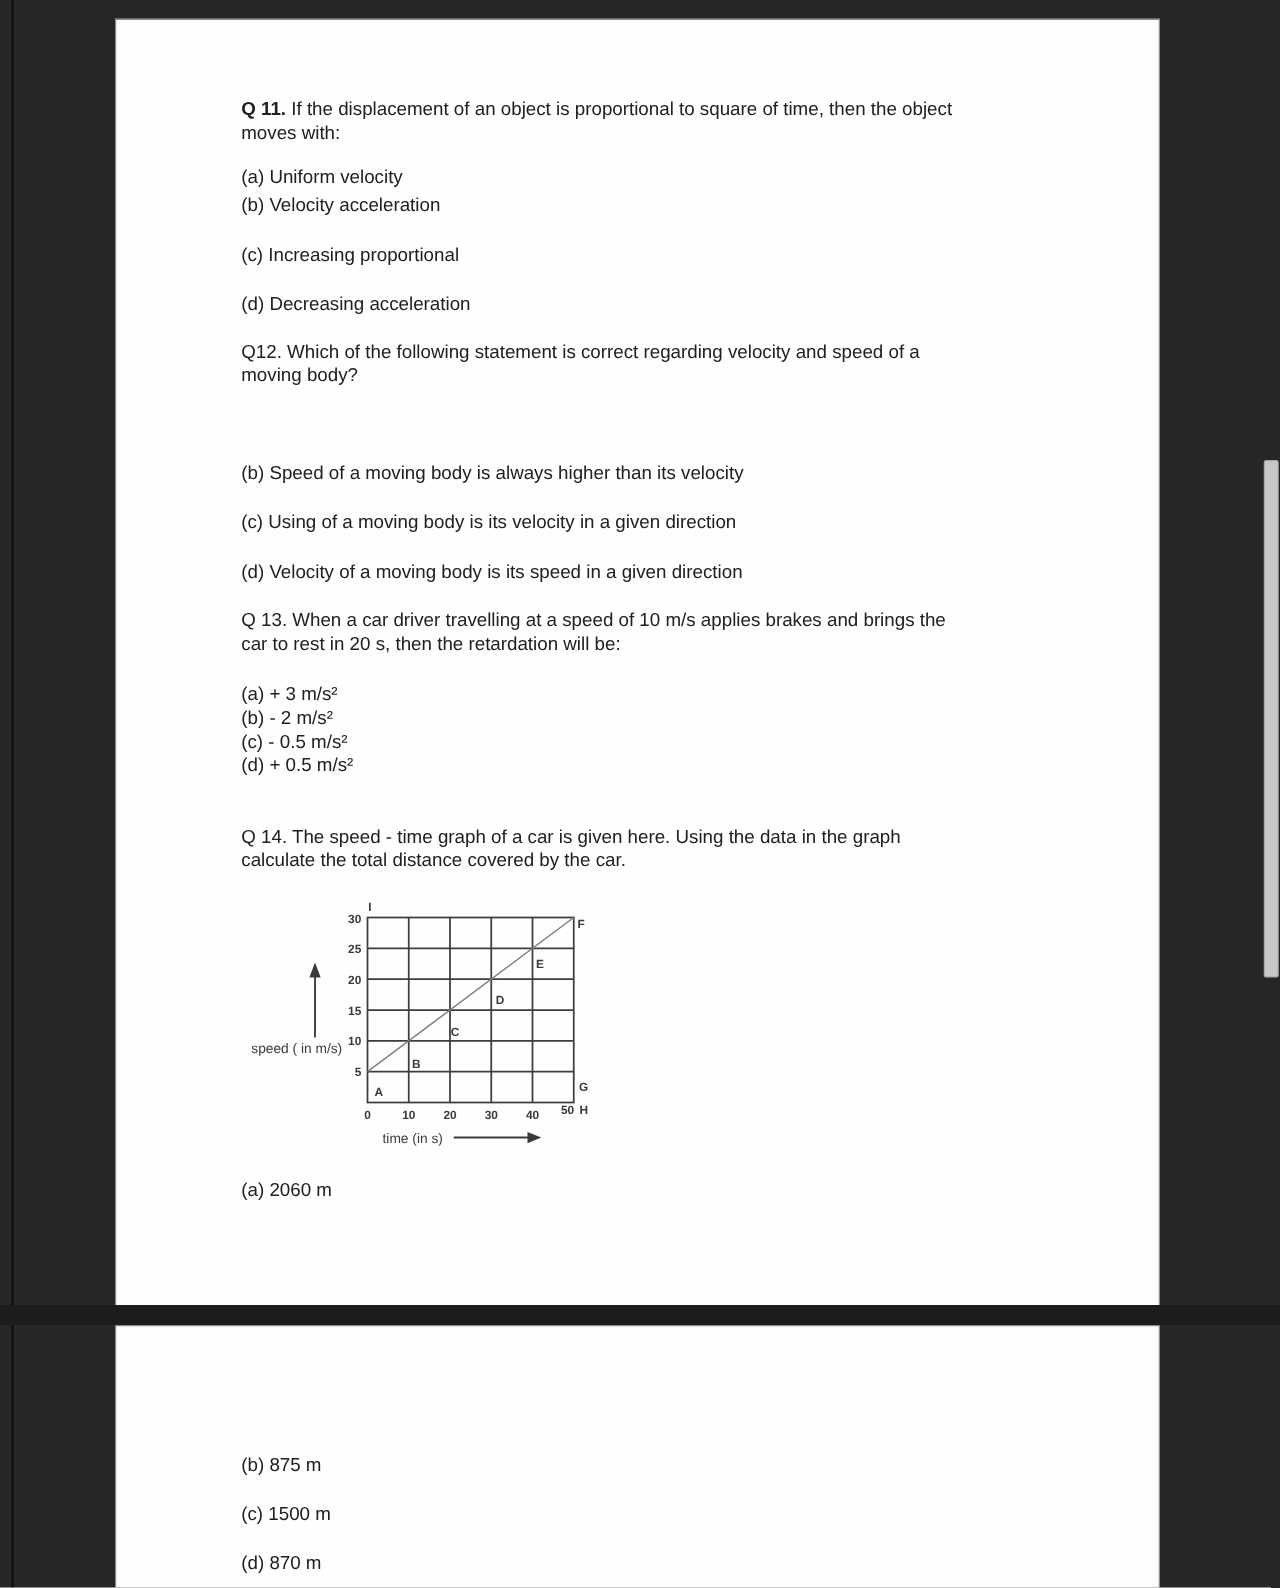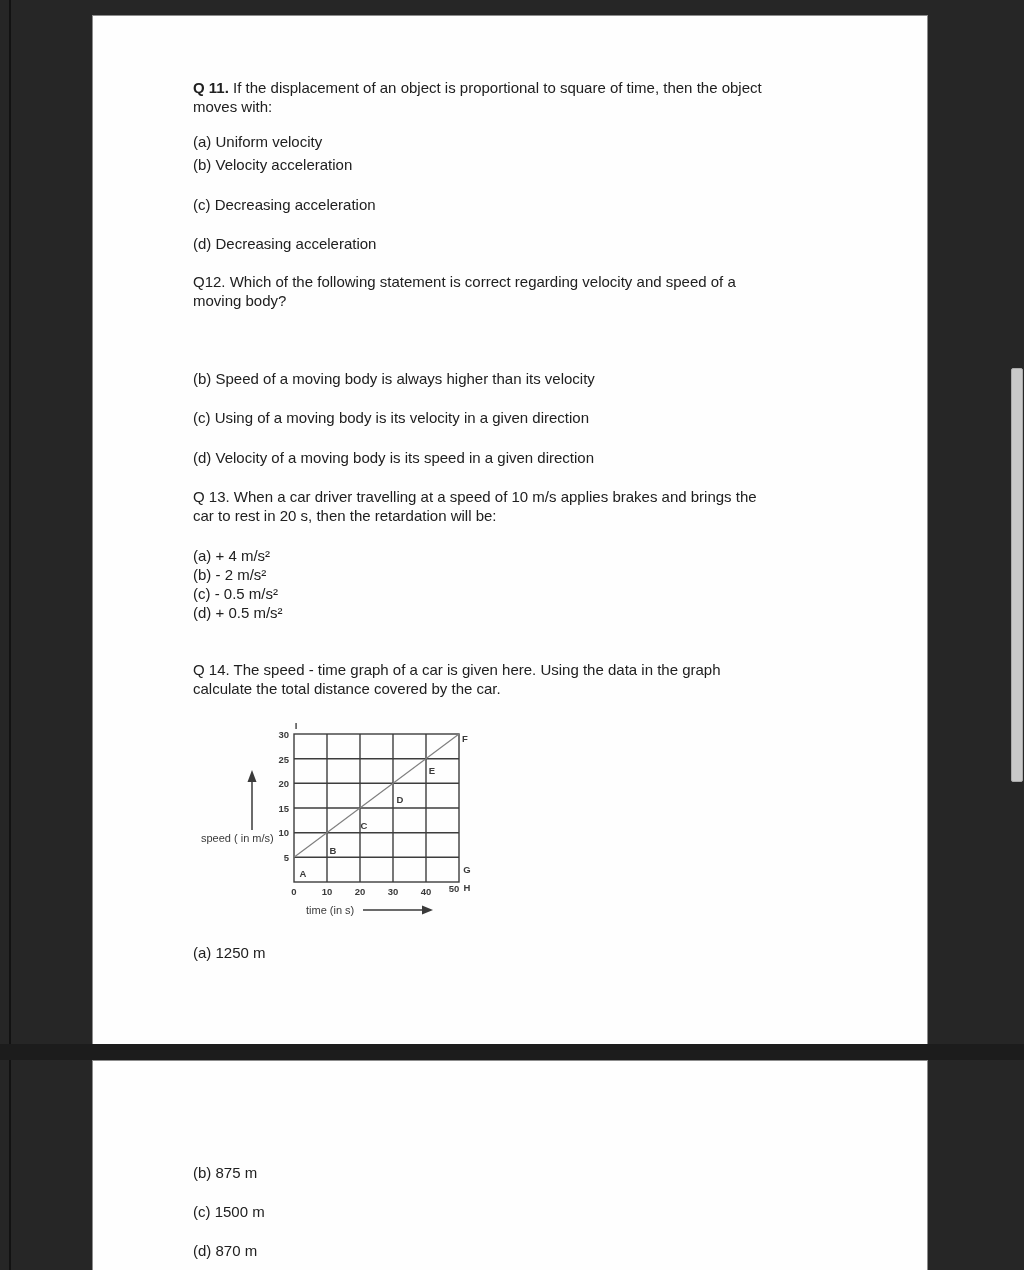--- a/index.html
+++ b/index.html
@@ -40,32 +40,32 @@
 
 <div id="viewer">
   <div class="edge-line"></div>
 
   <div class="page" id="page1">
 
     <div class="line" style="top:62px"><span class="bold">Q 11.</span><span> If the displacement of an object is proportional to square of time, then the object</span></div>
     <div class="line" style="top:81px">moves with:</div>
     <div class="line" style="top:116px">(a) Uniform velocity</div>
     <div class="line" style="top:139px">(b) Velocity acceleration</div>
-    <div class="line" style="top:179px">(c) Decreasing acceleration</div>
+    <div class="line" style="top:179px">(c) Increasing proportional</div>
     <div class="line" style="top:218px">(d) Decreasing acceleration</div>
 
     <div class="line" style="top:256px">Q12. Which of the following statement is correct regarding velocity and speed of a</div>
     <div class="line" style="top:275px">moving body?</div>
     <div class="line" style="top:353px">(b) Speed of a moving body is always higher than its velocity</div>
     <div class="line" style="top:392px">(c) Using of a moving body is its velocity in a given direction</div>
     <div class="line" style="top:432px">(d) Velocity of a moving body is its speed in a given direction</div>
 
     <div class="line" style="top:471px">Q 13. When a car driver travelling at a speed of 10 m/s applies brakes and brings the</div>
     <div class="line" style="top:490px">car to rest in 20 s, then the retardation will be:</div>
-    <div class="line" style="top:530px">(a) + 4 m/s²</div>
+    <div class="line" style="top:530px">(a) + 3 m/s²</div>
     <div class="line" style="top:549px">(b) - 2 m/s²</div>
     <div class="line" style="top:568px">(c) - 0.5 m/s²</div>
     <div class="line" style="top:587px">(d) + 0.5 m/s²</div>
 
     <div class="line" style="top:644px">Q 14. The speed - time graph of a car is given here. Using the data in the graph</div>
     <div class="line" style="top:663px">calculate the total distance covered by the car.</div>
 
     <svg id="graph" width="300" height="215" viewBox="0 0 300 215">
 
       <g stroke="#3d3d3d" stroke-width="1.4" fill="none">
@@ -120,21 +120,21 @@
 
       <text class="axlabel" x="5" y="128">speed ( in m/s)</text>
       <text class="axlabel" x="110" y="200">time (in s)</text>
 
       <g stroke="#3a3a3a" stroke-width="1.5">
         <line x1="167" y1="196" x2="228" y2="196"></line>
         <polygon points="226,191.5 226,200.5 237,196" fill="#3a3a3a" stroke="none"></polygon>
       </g>
     </svg>
 
-    <div class="line" style="top:927px">(a) 1250 m</div>
+    <div class="line" style="top:927px">(a) 2060 m</div>
   </div>
 
   <div class="page-gap"></div>
 
   <div class="page" id="page2">
     <div class="line" style="top:102px">(b) 875 m</div>
     <div class="line" style="top:141px">(c) 1500 m</div>
     <div class="line" style="top:180px">(d) 870 m</div>
   </div>
 

